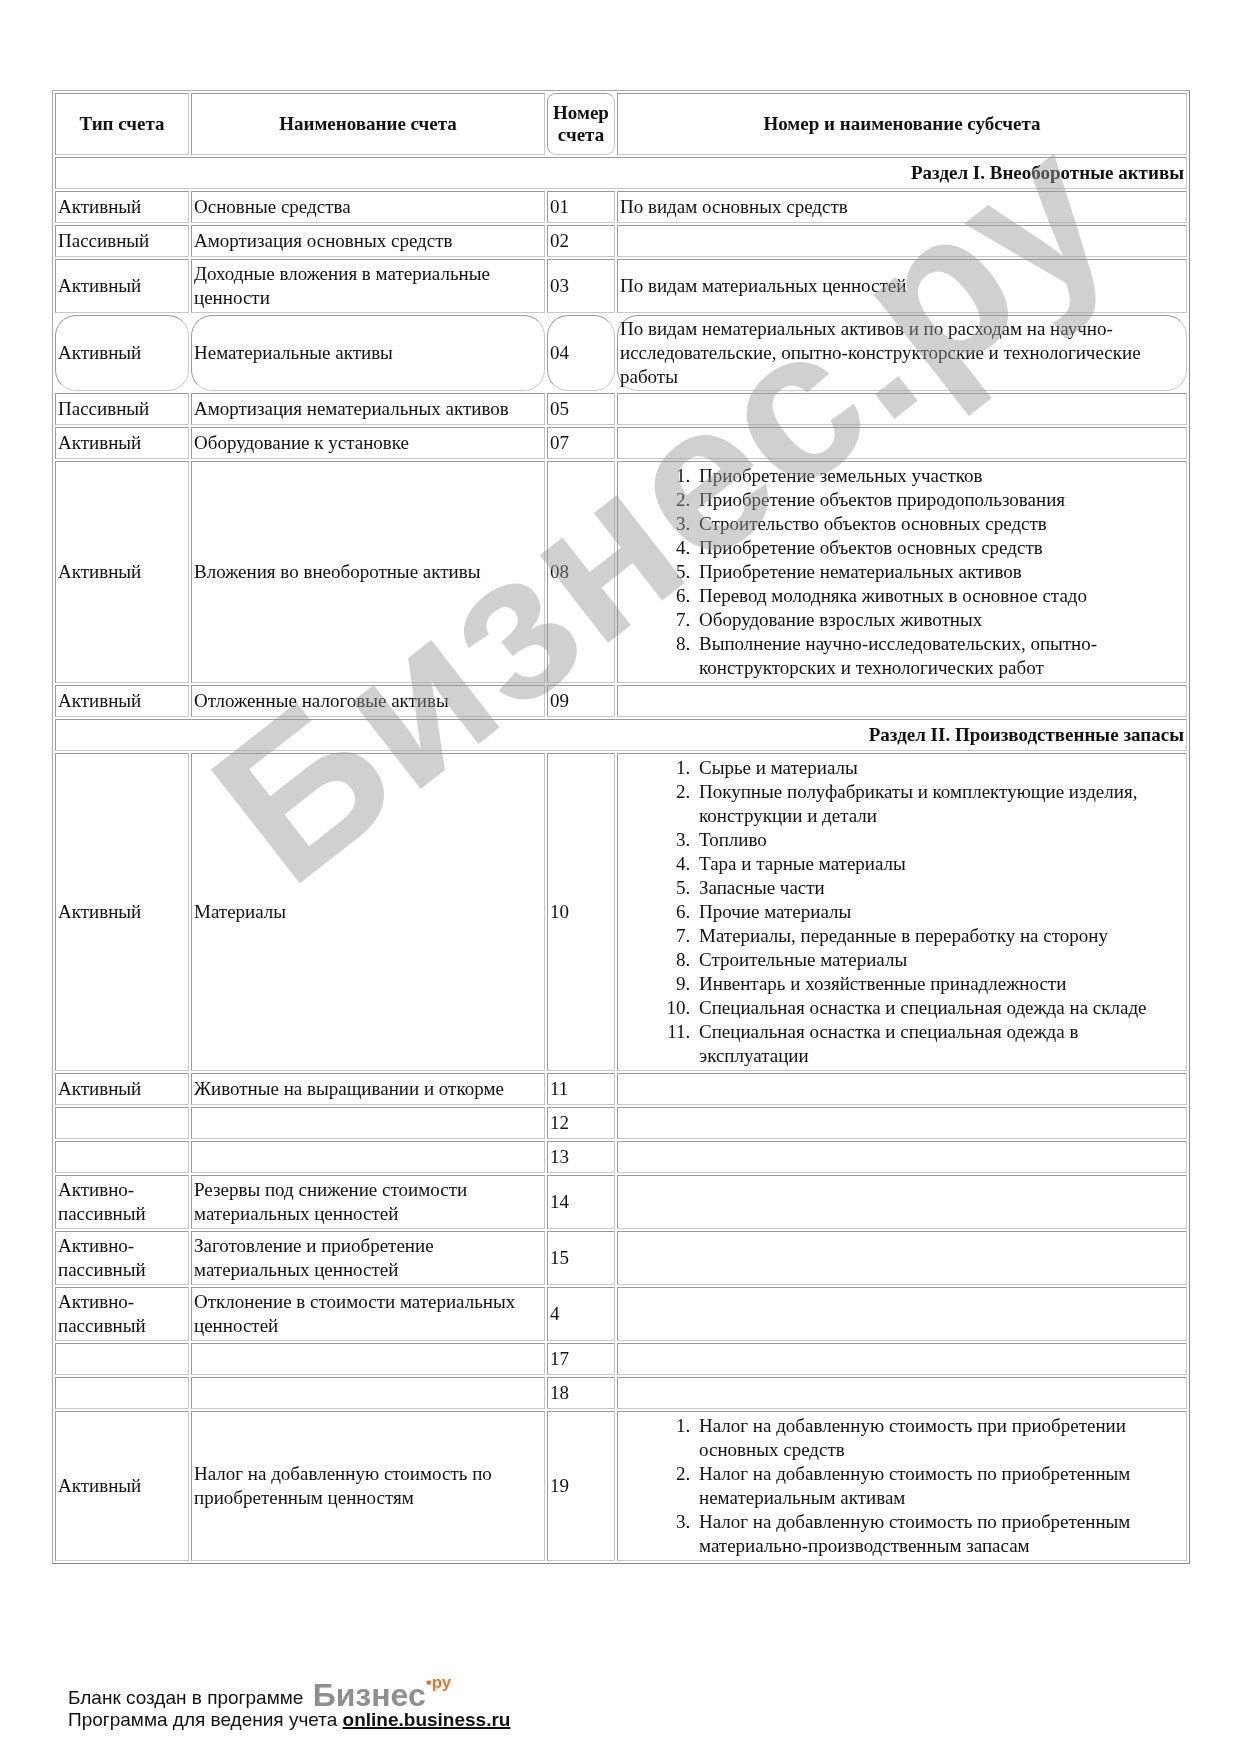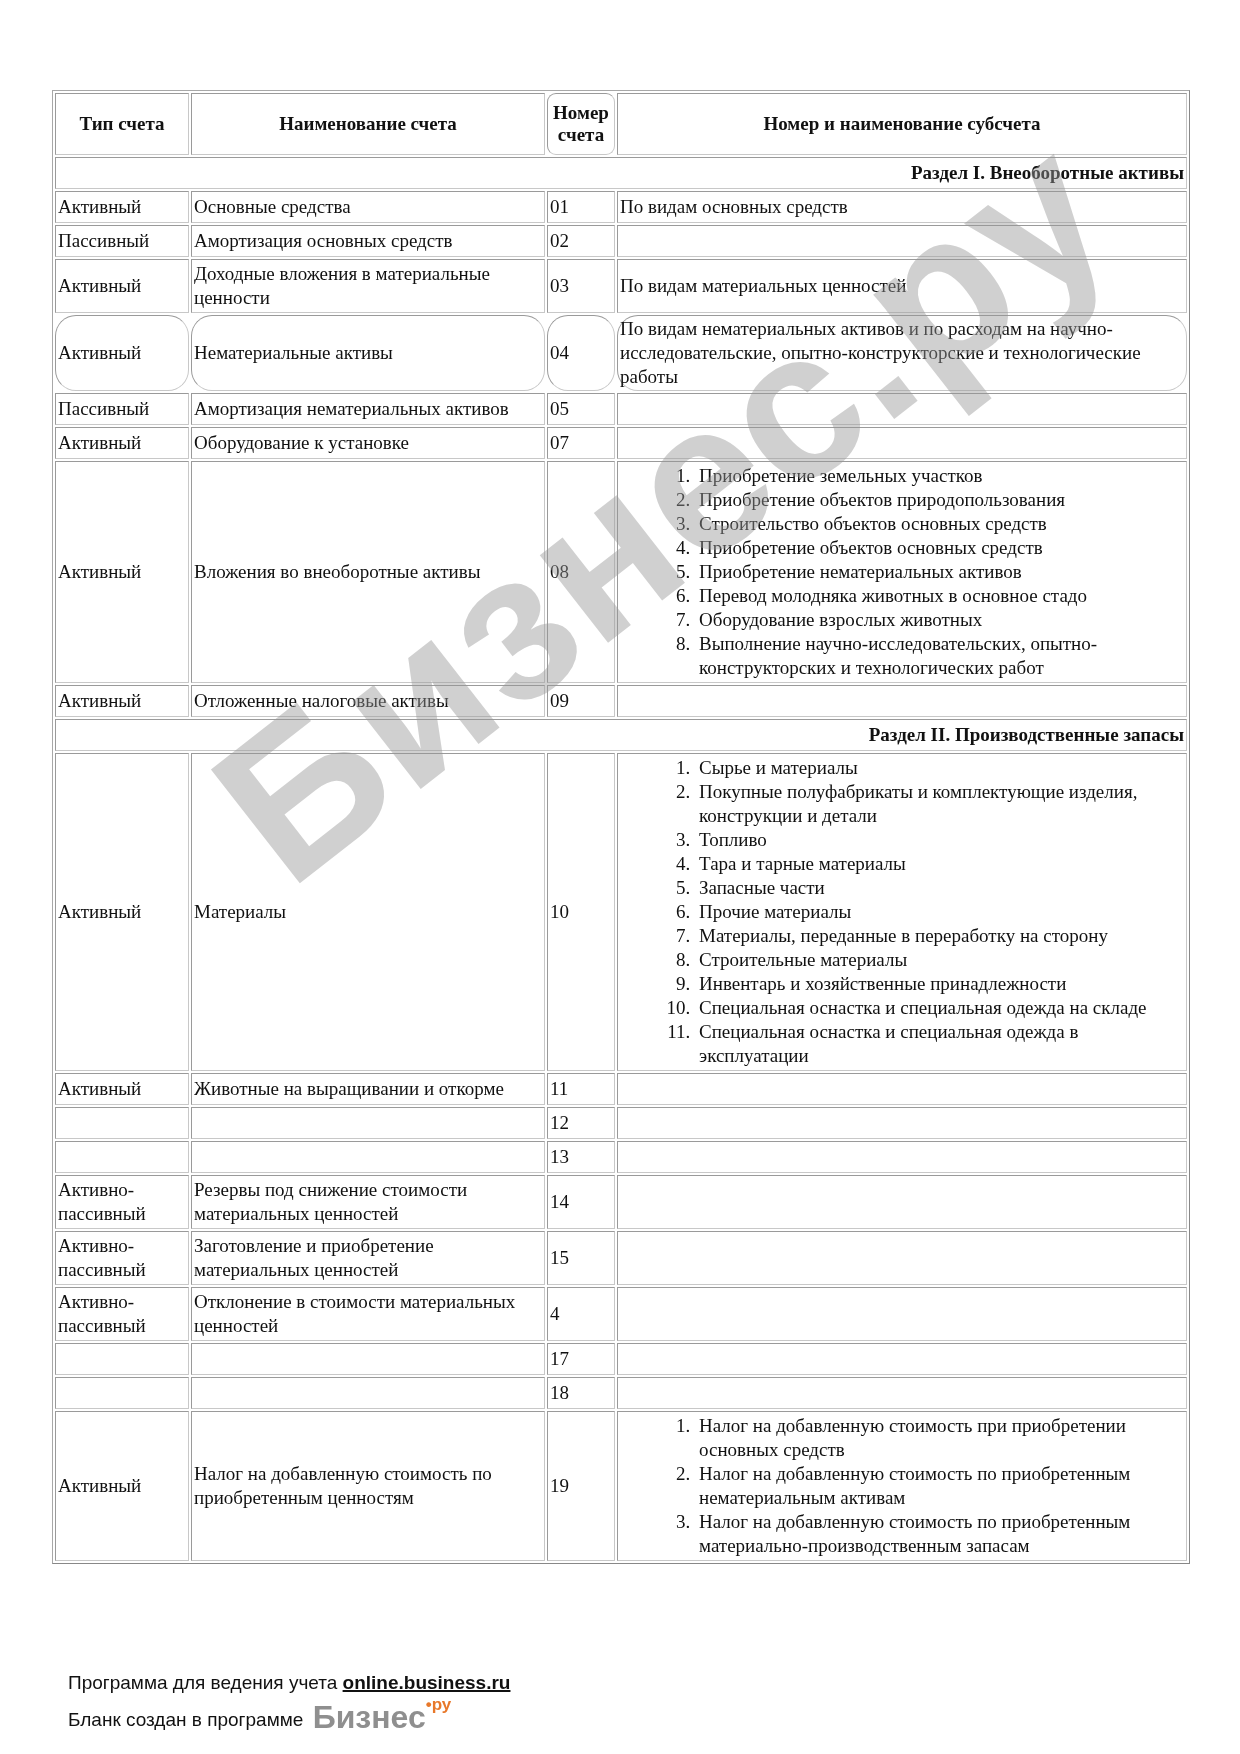--- a/index.html
+++ b/index.html
@@ -205,20 +205,20 @@
       </tbody>
   </table>
 </div>
 
 <div class="watermark">
   <span>Бизнес.ру</span>
 </div>
 
 <div class="footer">
   <div>
+    <span>Бланк создан в программе</span>
+    <span class="brand">Бизнес</span><span class="brand-sup">•ру</span>
+  </div>
+  <div>
     <span>Программа для ведения учета</span>
     <a>online.business.ru</a>
   </div>
-  <div>
-    <span>Бланк создан в программе</span>
-    <span class="brand">Бизнес</span><span class="brand-sup">•ру</span>
-  </div>
 </div>
 
 </body></html>

